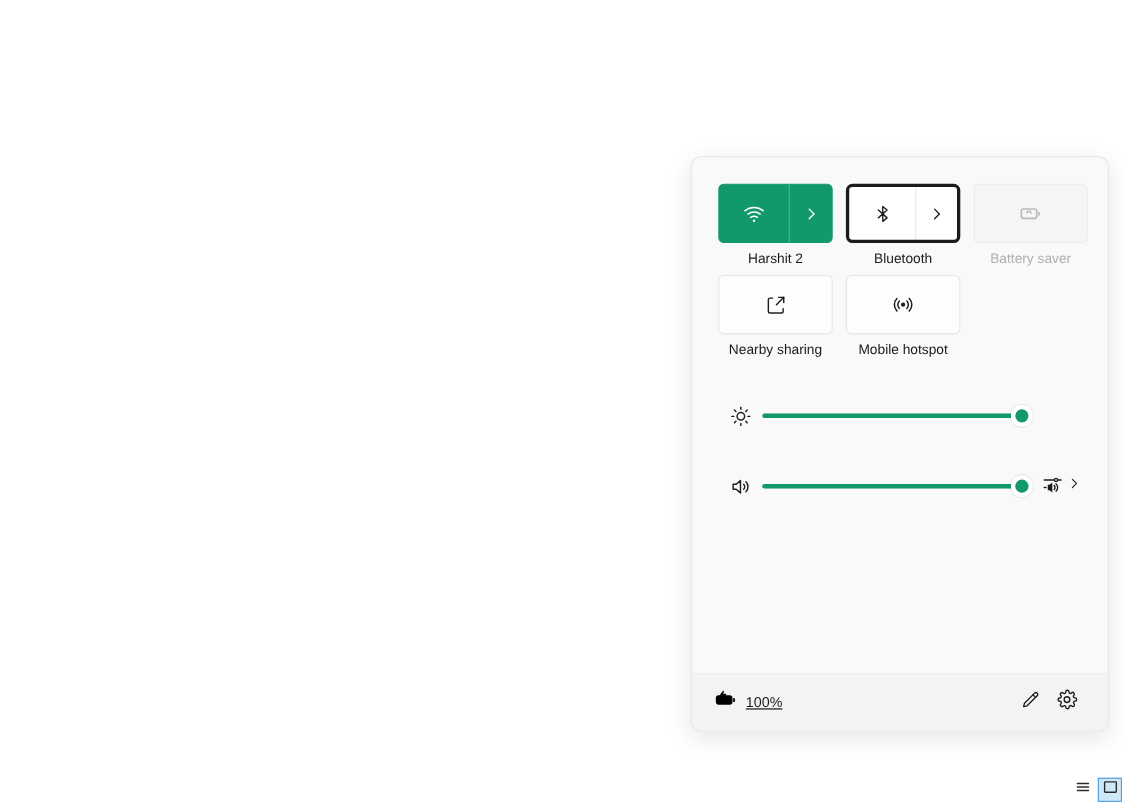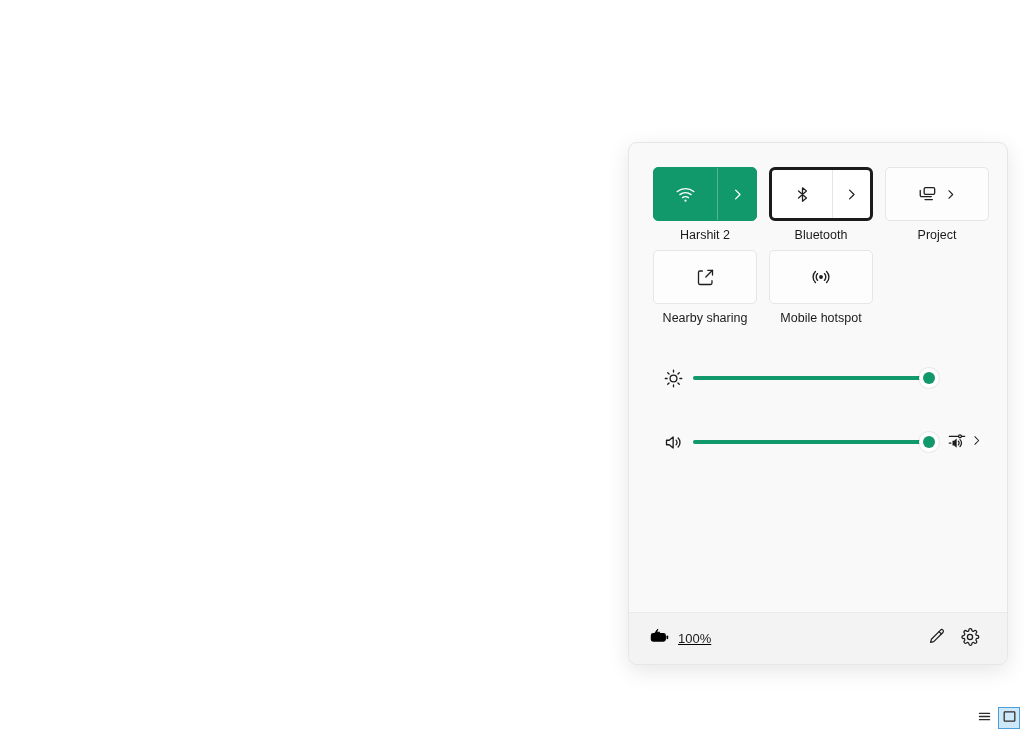--- a/index.html
+++ b/index.html
@@ -305,40 +305,36 @@
               <svg width="15" height="15" viewBox="0 0 24 24" fill="none" stroke="currentColor" stroke-width="2" stroke-linecap="round" stroke-linejoin="round">
                 <polyline points="9 5 16 12 9 19"></polyline>
               </svg>
             </span>
           </div>
         </div>
         <div class="tile-label">Bluetooth</div>
       </div>
 
 
-
-
-
       <div class="tile-cell">
-        <div class="tile">
-          <span style="margin-right:6px;">
-            <svg width="21" height="21" viewBox="0 0 24 24" fill="none" stroke="currentColor" stroke-width="1.5" stroke-linecap="round" stroke-linejoin="round">
-              <rect x="8.2" y="4.2" width="12" height="7.6" rx="1.5"></rect>
-              <path d="M16.4 14.4H5.2a1.5 1.5 0 0 1-1.5-1.5V7.4"></path>
-              <path d="M9.2 17.8h8.4"></path>
+        <div class="tile disabled">
+          <span>
+            <svg width="24" height="24" viewBox="0 0 24 24" fill="none" stroke="currentColor" stroke-width="1.5" stroke-linejoin="round" stroke-linecap="round">
+              <rect x="3.5" y="8" width="14" height="8.5" rx="1.8"></rect>
+              <path d="M19.6 11.3v2.1"></path>
+              <path d="M10.6 9.2c-1.6.1-2.9 1.3-3 2.9 1.7.1 3.1-1.2 3-2.9z" fill="currentColor" stroke="none"></path>
+              <path d="M10.6 9.2c1.5.4 2.6 1.8 2.4 3.4-1.6-.2-2.7-1.8-2.4-3.4z" fill="currentColor" stroke="none"></path>
             </svg>
           </span>
-          <span class="chev">
-            <svg width="13" height="13" viewBox="0 0 24 24" fill="none" stroke="currentColor" stroke-width="2" stroke-linecap="round" stroke-linejoin="round">
-              <polyline points="9 5 16 12 9 19"></polyline>
-            </svg>
-          </span>
-        </div>
-        <div class="tile-label">Project</div>
-      </div>
+        </div>
+        <div class="tile-label dim">Battery saver</div>
+      </div>
+
+
+
 
       <div class="tile-cell">
         <div class="tile">
           <span>
             <svg width="21" height="21" viewBox="0 0 24 24" fill="none" stroke="currentColor" stroke-width="1.5" stroke-linecap="round" stroke-linejoin="round">
               <path d="M8.4 4.6H5.6A1.6 1.6 0 0 0 4 6.2v12.2a1.6 1.6 0 0 0 1.6 1.6h12.2a1.6 1.6 0 0 0 1.6-1.6v-2.8"></path>
               <path d="M12.4 11.4 20 3.8"></path>
               <path d="M14.6 3.8H20v5.4"></path>
             </svg>
           </span>

